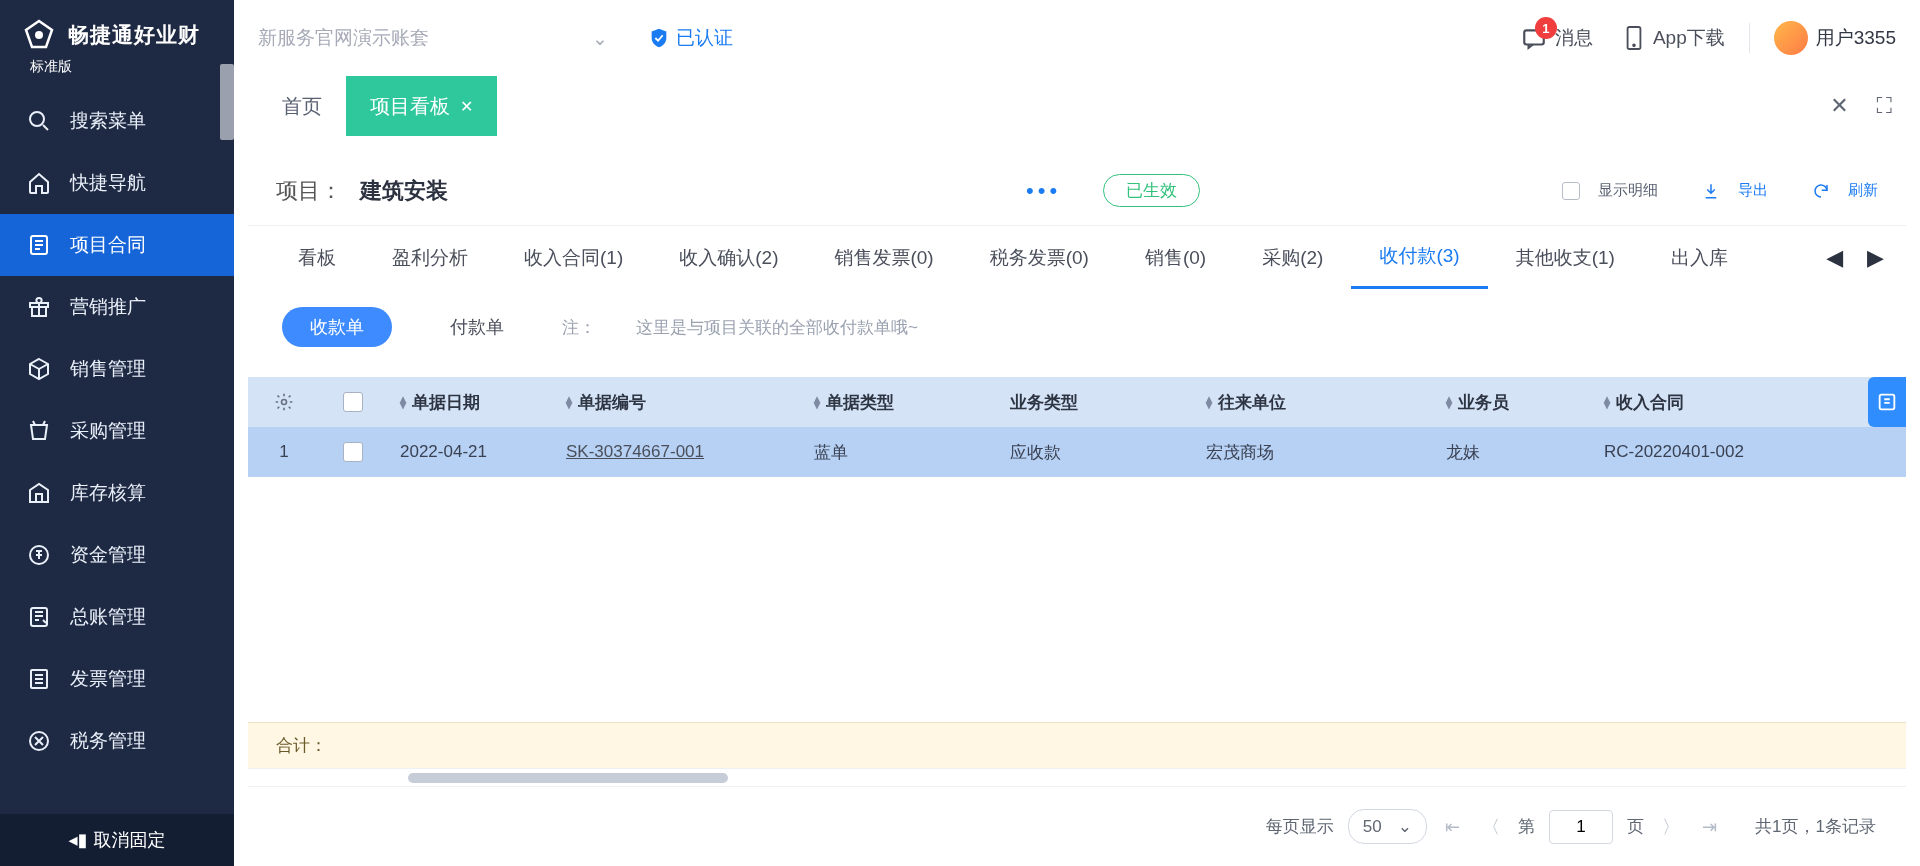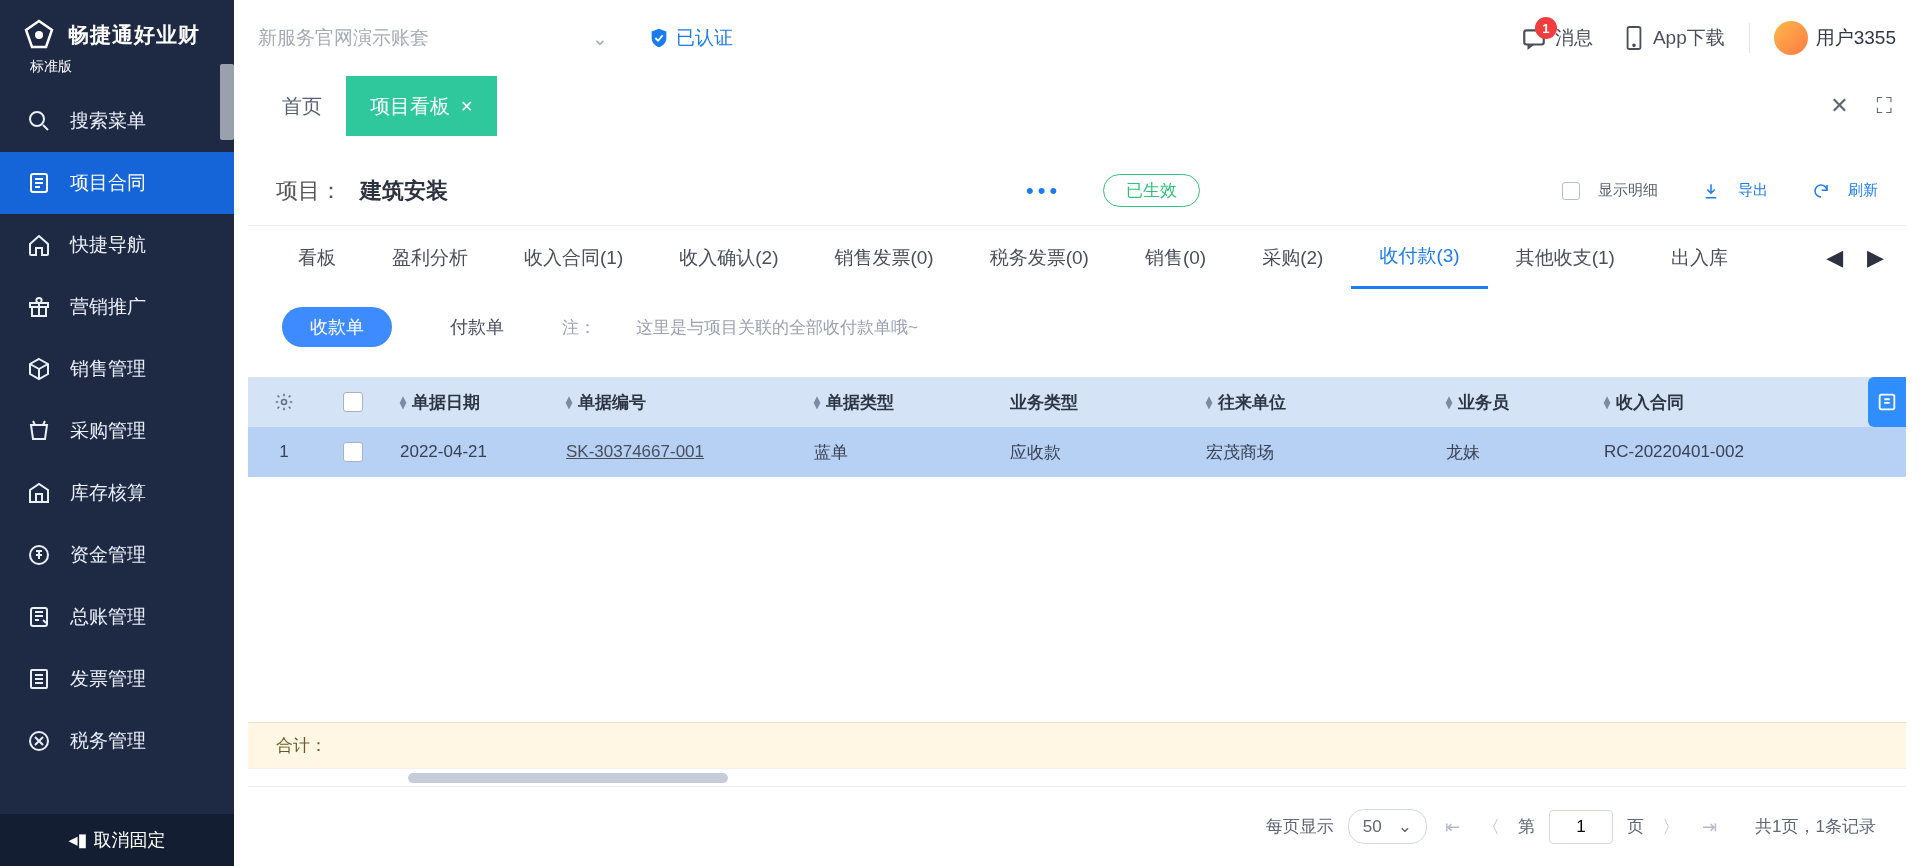--- a/index.html
+++ b/index.html
@@ -97,36 +97,36 @@
     <nav class="nav" id="side-nav">
         <div class="nav-item">
           <span class="nav-icon">
             <svg width="24" height="24" viewBox="0 0 24 24" fill="none" stroke="currentColor" stroke-width="2">
               <circle cx="10" cy="10" r="7"></circle>
               <path d="M21 21l-5-5"></path>
             </svg>
           </span>
           <span>搜索菜单</span>
         </div>
+        <div class="nav-item">
+          <span class="nav-icon">
+            <svg width="24" height="24" viewBox="0 0 24 24" fill="none" stroke="currentColor" stroke-width="2">
+              <path d="M3 11l9-8 9 8v10a1 1 0 0 1-1 1h-5v-7h-6v7H4a1 1 0 0 1-1-1z"></path>
+            </svg>
+          </span>
+          <span>快捷导航</span>
+        </div>
         <div class="nav-item active">
           <span class="nav-icon">
             <svg width="24" height="24" viewBox="0 0 24 24" fill="none" stroke="currentColor" stroke-width="2">
               <rect x="4" y="3" width="16" height="18" rx="2"></rect>
               <path d="M8 8h8M8 12h8M8 16h5"></path>
             </svg>
           </span>
           <span>项目合同</span>
-        </div>
-        <div class="nav-item">
-          <span class="nav-icon">
-            <svg width="24" height="24" viewBox="0 0 24 24" fill="none" stroke="currentColor" stroke-width="2">
-              <path d="M3 11l9-8 9 8v10a1 1 0 0 1-1 1h-5v-7h-6v7H4a1 1 0 0 1-1-1z"></path>
-            </svg>
-          </span>
-          <span>快捷导航</span>
         </div>
         <div class="nav-item">
           <span class="nav-icon">
             <svg width="24" height="24" viewBox="0 0 24 24" fill="none" stroke="currentColor" stroke-width="2">
               <rect x="3" y="8" width="18" height="4"></rect>
               <rect x="5" y="12" width="14" height="9"></rect>
               <path d="M12 8v13M12 8c-3 0-4-5 0-5s3 5 0 5zm0 0c3 0 4-5 0-5s-3 5 0 5z"></path>
             </svg>
           </span>
           <span>营销推广</span>

